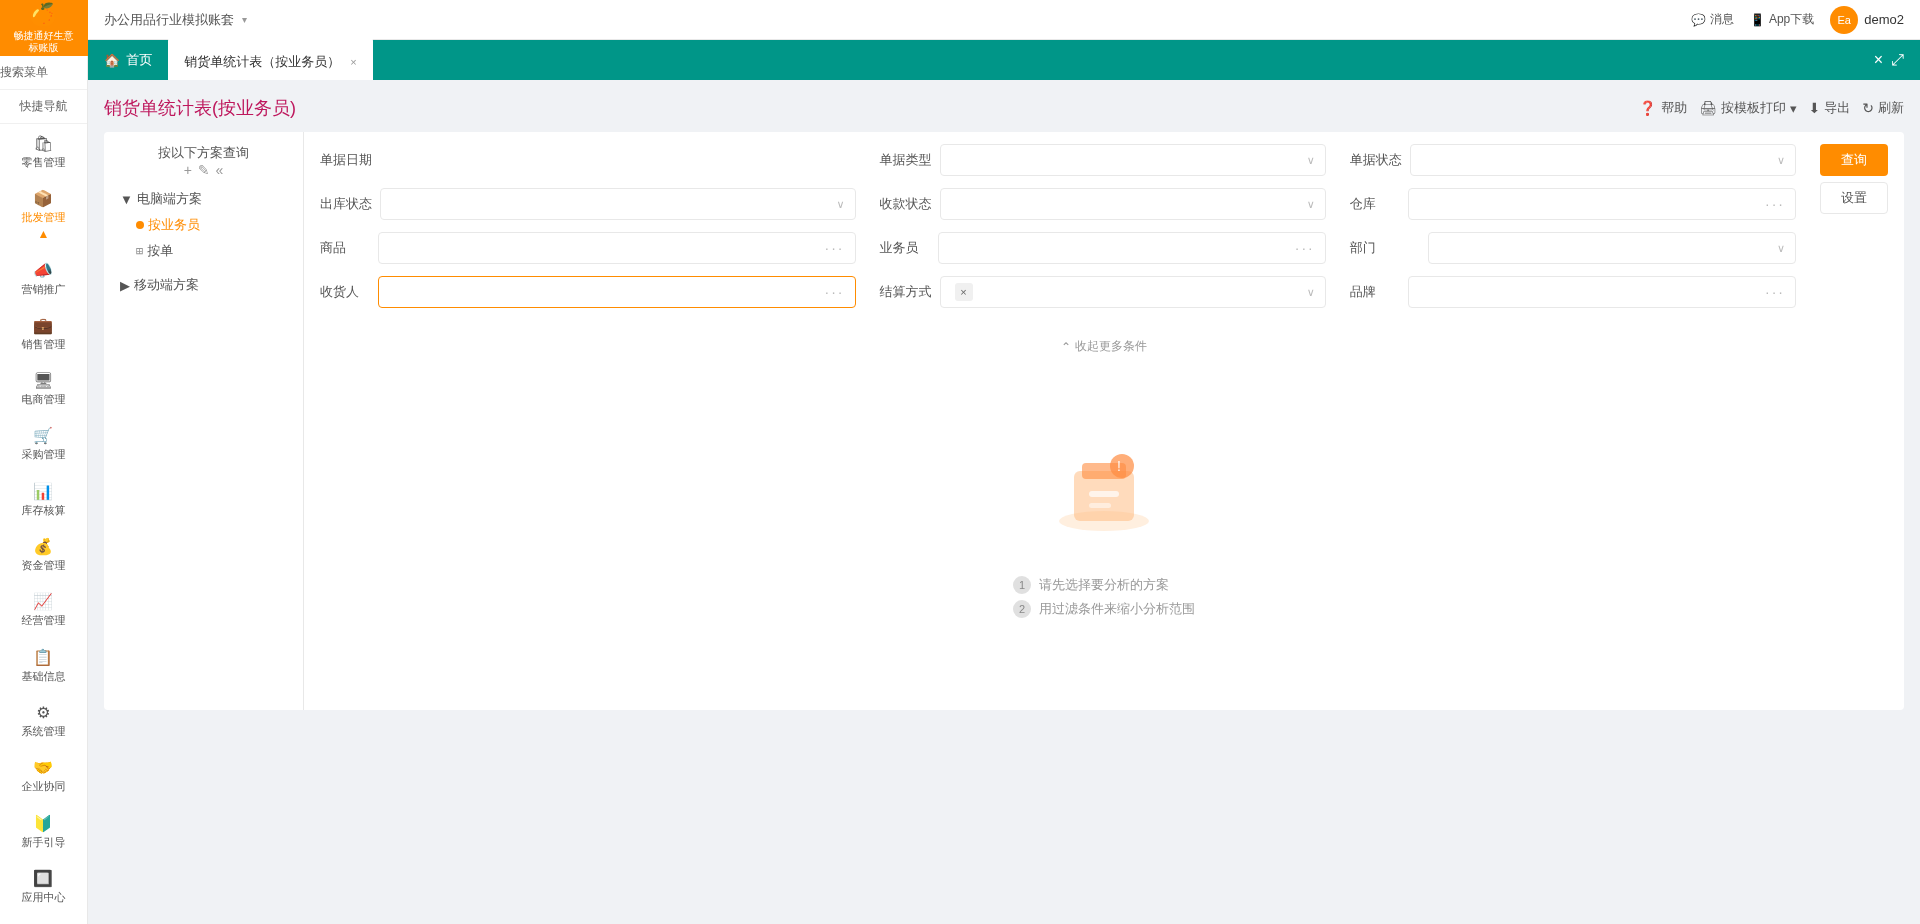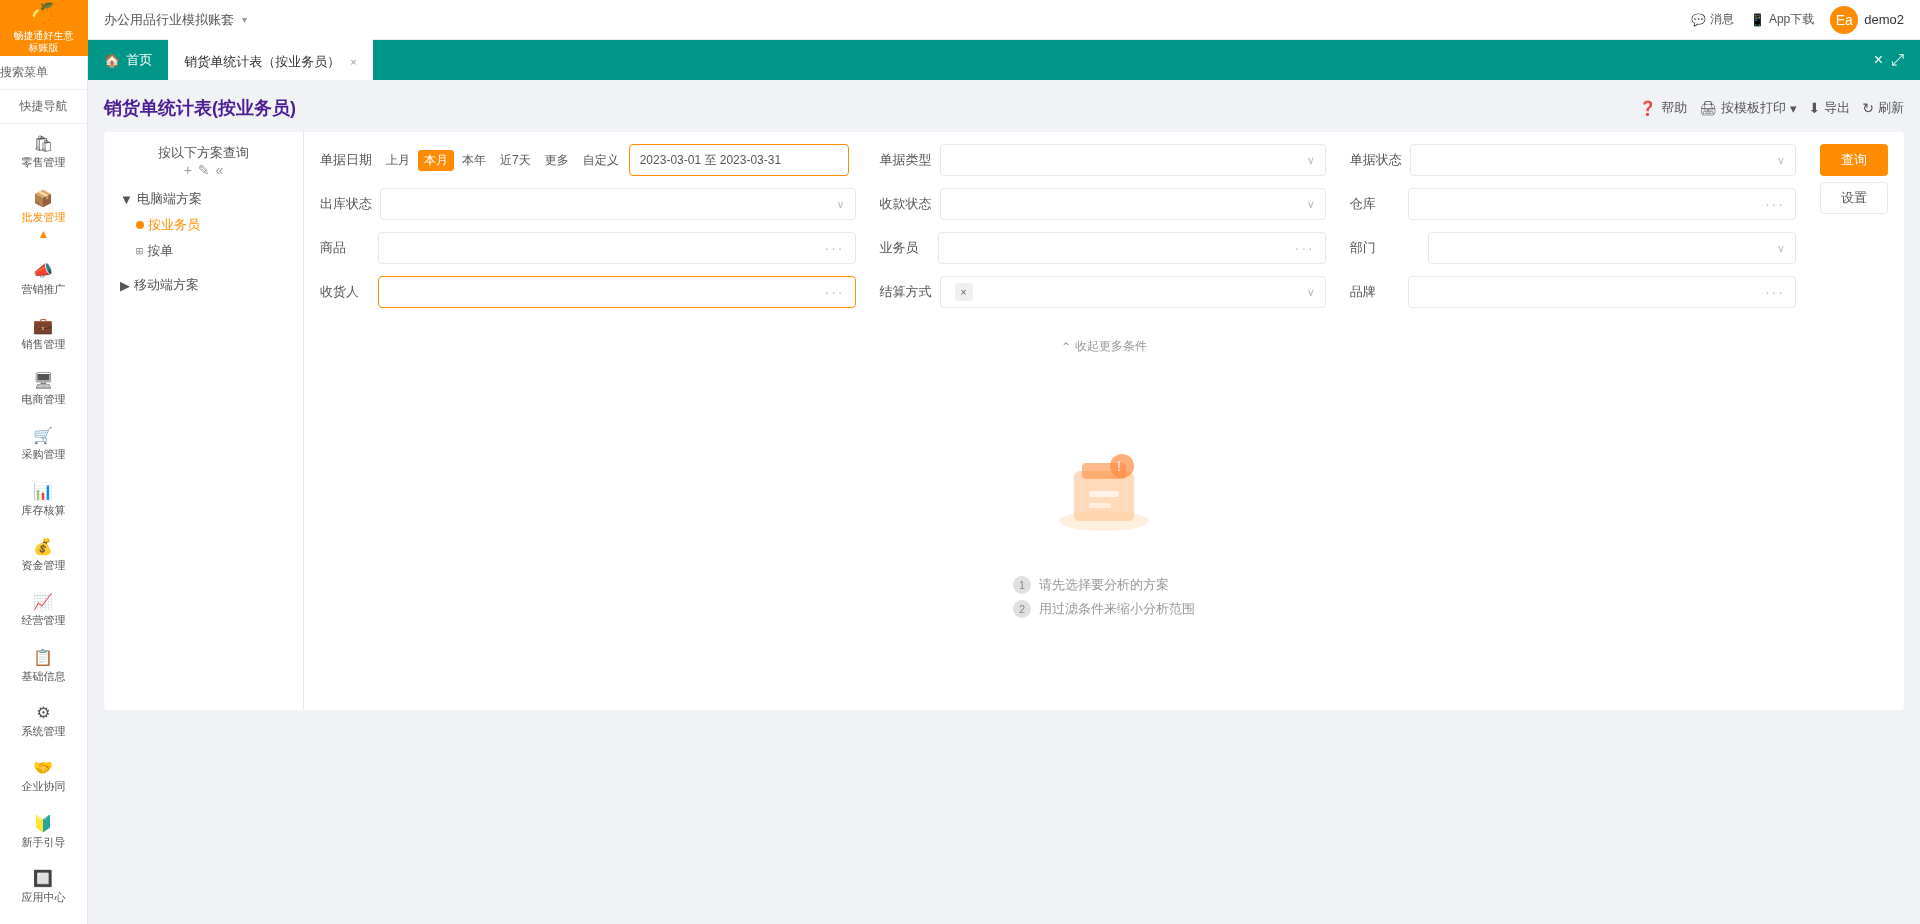--- a/index.html
+++ b/index.html
@@ -25,36 +25,36 @@
 
     
     .topbar { height: 40px; background: #fff; display: flex; align-items: center; padding: 0 16px; border-bottom: 1px solid #e8e8e8; justify-content: space-between; }
     .topbar-left { display: flex; align-items: center; gap: 8px; }
     .topbar-title { font-size: 13px; color: #555; }
     .topbar-arrow { font-size: 10px; color: #999; cursor: pointer; }
     .topbar-right { display: flex; align-items: center; gap: 16px; }
     .topbar-msg { display: flex; align-items: center; gap: 4px; font-size: 12px; color: #555; cursor: pointer; }
     .topbar-app { display: flex; align-items: center; gap: 4px; font-size: 12px; color: #555; cursor: pointer; }
     .topbar-user { display: flex; align-items: center; gap: 6px; cursor: pointer; }
-    .topbar-avatar { width: 28px; height: 28px; border-radius: 50%; background: #ff8c00; display: flex; align-items: center; justify-content: center; color: #fff; font-size: 14px; }
+    .topbar-avatar { width: 28px; height: 28px; border-radius: 50%; background: #ff8c00; display: flex; align-items: center; justify-content: center; color: #fff; font-size: 11px; }
     .topbar-username { font-size: 13px; color: #333; }
 
     
     .tabbar { height: 40px; background: #009688; display: flex; align-items: center; padding: 0 0 0 0; }
     .tab { height: 40px; display: flex; align-items: center; padding: 0 16px; font-size: 13px; cursor: pointer; gap: 6px; }
     .tab.home { color: #fff; background: transparent; }
     .tab.active { background: #fff; color: #333; border-radius: 4px 4px 0 0; margin-top: 4px; height: 51px; }
     .tab .tab-close { font-size: 11px; color: #999; cursor: pointer; margin-left: 4px; }
     .tab-actions { margin-left: auto; display: flex; align-items: center; gap: 8px; padding-right: 16px; }
     .tab-action-btn { color: #fff; font-size: 16px; cursor: pointer; }
 
     
     .content { flex: 1; padding: 16px; overflow-y: auto; background: #f0f2f5; }
     .page-header { display: flex; align-items: center; justify-content: space-between; margin-bottom: 12px; }
-    .page-title { font-size: 18px; font-weight: 700; color: #4c1d95; }
+    .page-title { font-size: 18px; font-weight: 400; color: #be185d; }
     .page-actions { display: flex; align-items: center; gap: 12px; }
     .page-action { display: flex; align-items: center; gap: 4px; font-size: 13px; color: #555; cursor: pointer; }
     .page-action .icon { font-size: 14px; }
 
     
     .body-area { display: flex; gap: 0; background: #fff; border-radius: 4px; overflow: hidden; }
     
     
     .left-panel { width: 200px; border-right: 1px solid #e8e8e8; padding: 12px 8px; }
     .left-panel-header { display: flex; align-items: center; justify-content: space-between; margin-bottom: 8px; flex-direction: column; }
@@ -283,33 +283,20 @@
 
       <div class="right-filter">
 
         <div style="display:flex; align-items:flex-start; gap:12px; margin-bottom:12px;">
           <div style="flex:1;">
 
             <div class="filter-grid-row">
 
               <div class="filter-col" style="flex:1.2;">
                 <span class="filter-col-label">单据日期</span>
-                <div style="display:flex; align-items:center; gap:4px; flex:1;">
-                  <div class="date-tabs-inline">
-                    <span class="date-tab-sm">上月</span>
-                    <span class="date-tab-sm active">本月</span>
-                    <span class="date-tab-sm">本年</span>
-                    <span class="date-tab-sm">近7天</span>
-                    <span class="date-tab-sm">更多</span>
-                    <span class="date-tab-sm">自定义</span>
-                  </div>
-                  <div class="filter-inline-date">
-                    <span class="date-range-text">2023-03-01 至 2023-03-31</span>
-                  </div>
-                </div>
               </div>
               <div class="filter-col-divider"></div>
 
               <div class="filter-col" style="flex:1;">
                 <span class="filter-col-label">单据类型</span>
                 <div class="filter-col-control with-chevron" style="flex:1;"></div>
               </div>
               <div class="filter-col-divider"></div>
 
               <div class="filter-col" style="flex:1;">

